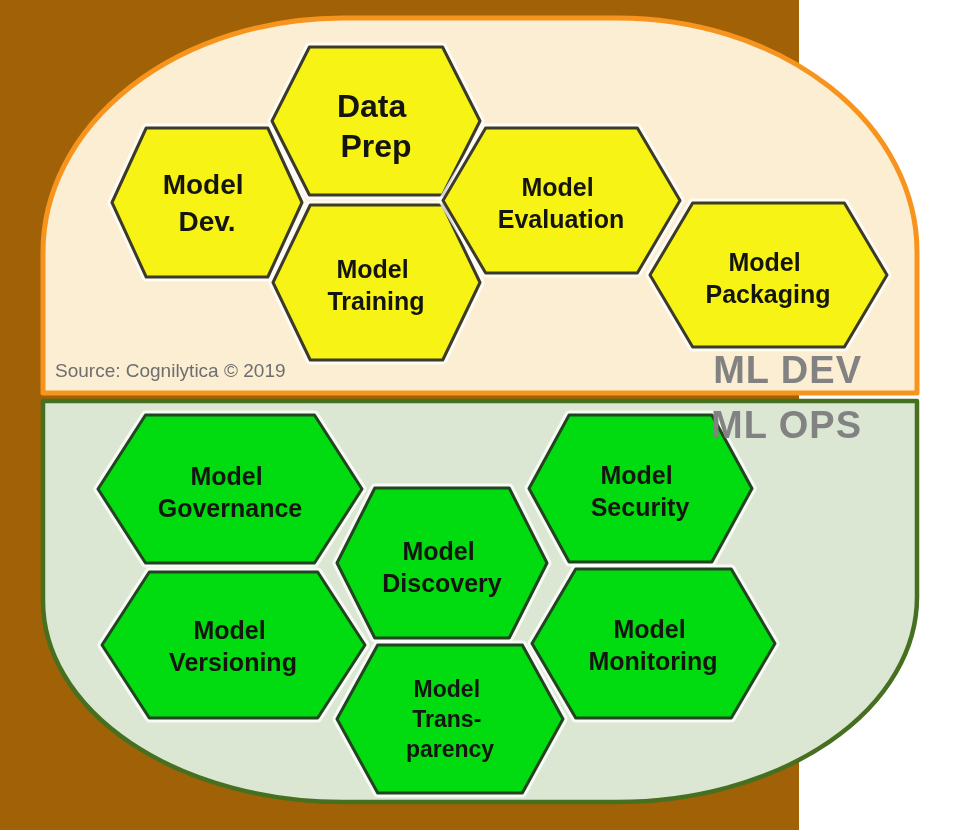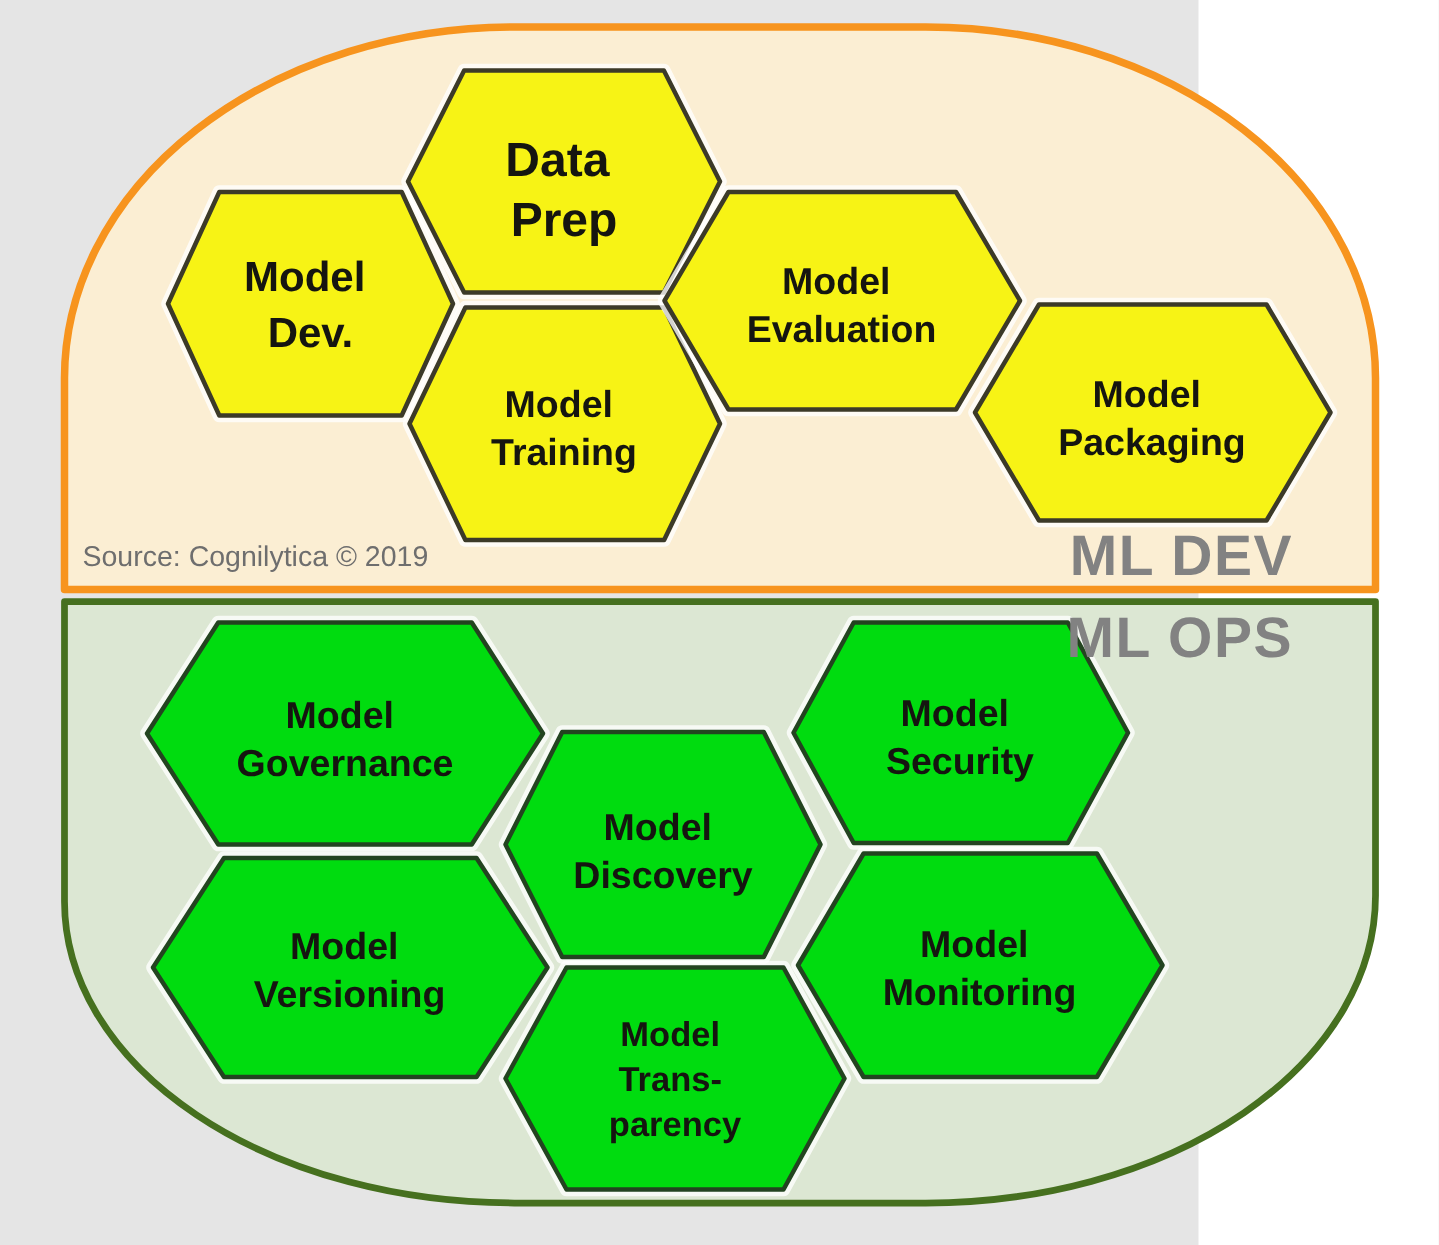--- a/index.html
+++ b/index.html
@@ -1,20 +1,20 @@
 <!DOCTYPE html>
 <html><head>
 <meta charset="utf-8">
 <style>
   html, body { margin: 0; padding: 0; background: #ffffff; }
   .canvas {
     position: relative;
     width: 799px;
     height: 830px;
-    background: #e5e5e5;
+    background: #a16207;
     font-family: "Liberation Sans", sans-serif;
   }
   svg { display: block; }
   .zone-path { stroke-linejoin: round; }
   .hex-halo {
     fill: none;
     stroke: rgba(255,255,255,0.78);
     stroke-width: 9;
     stroke-linejoin: round;
   }

